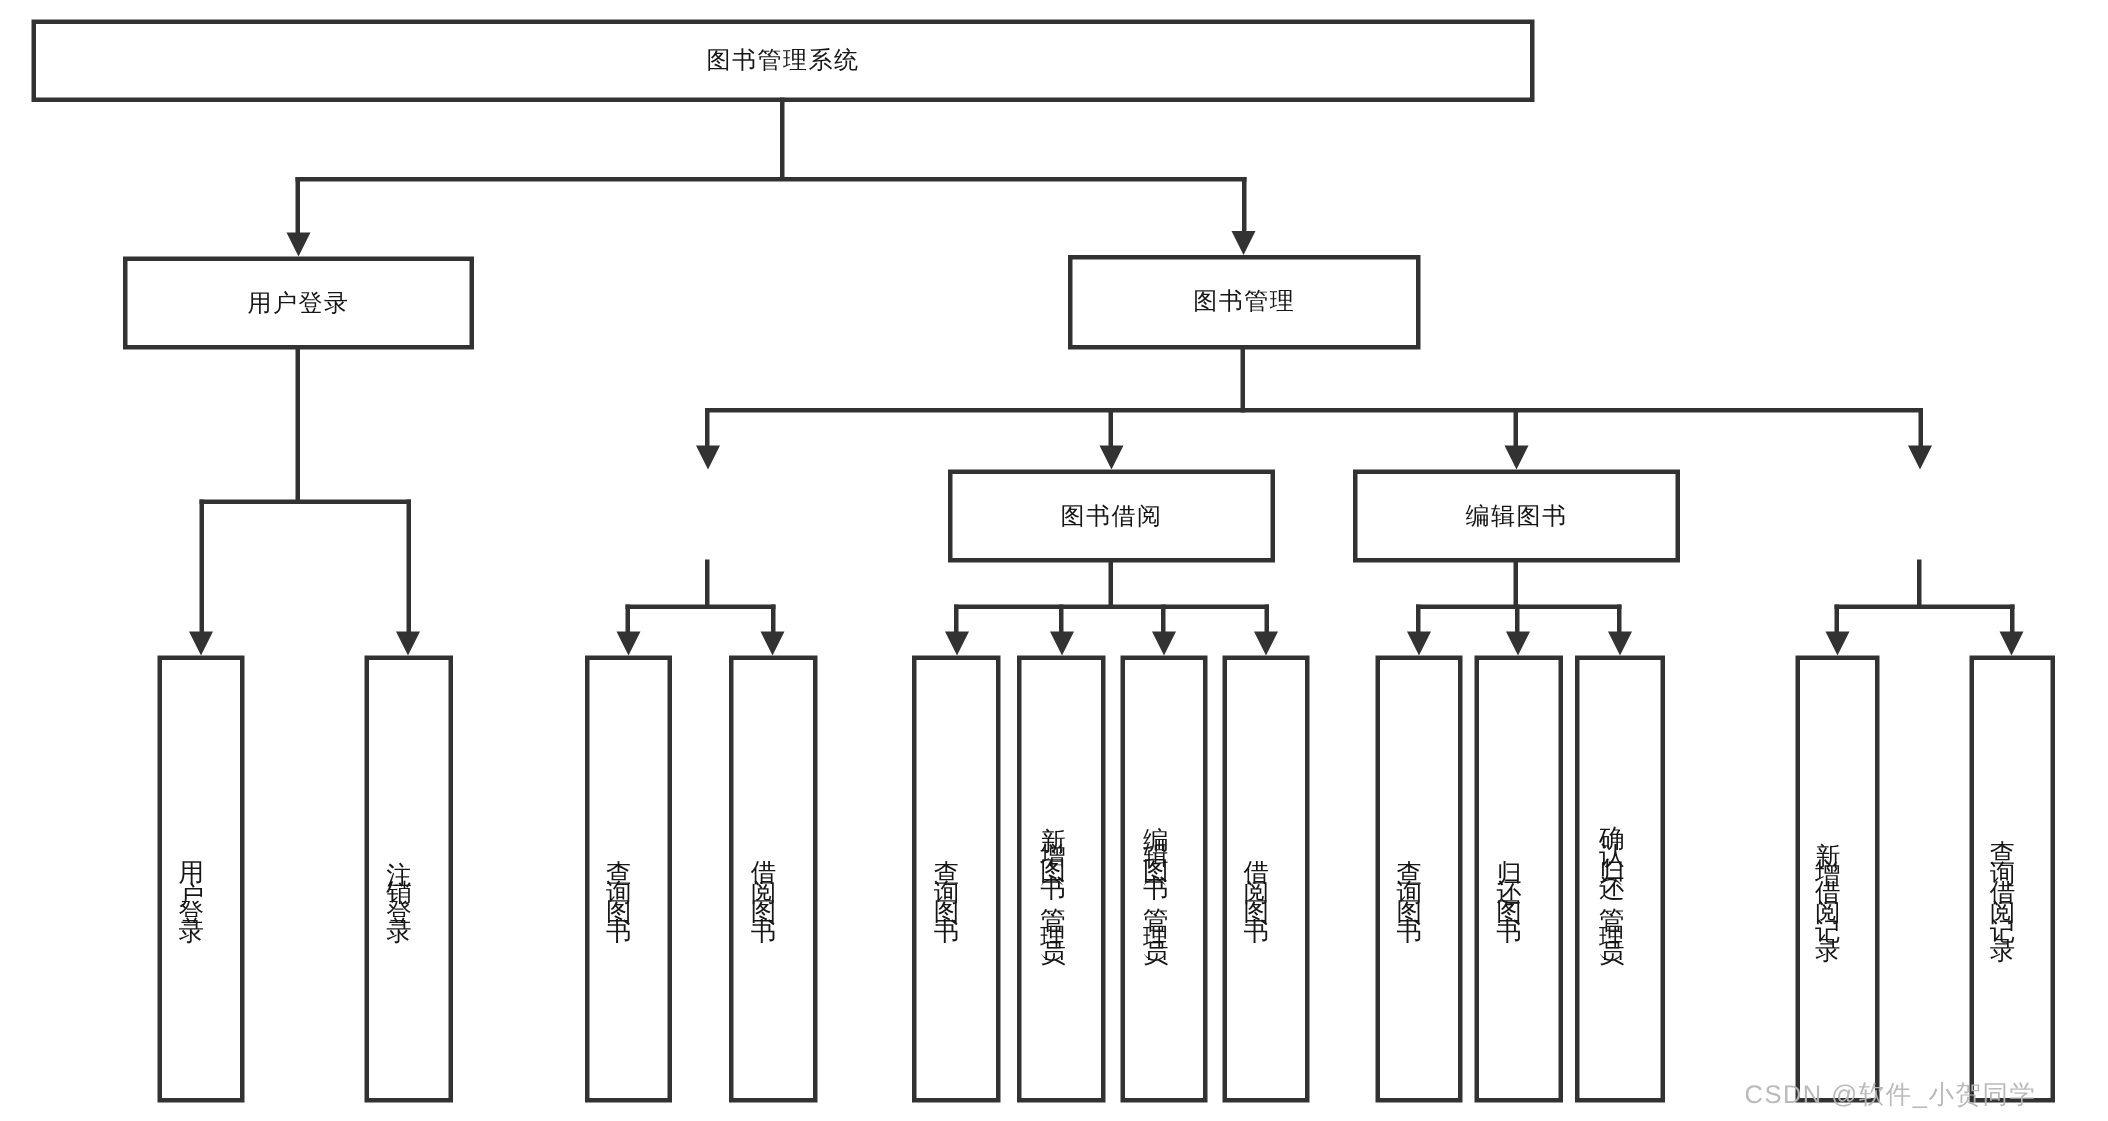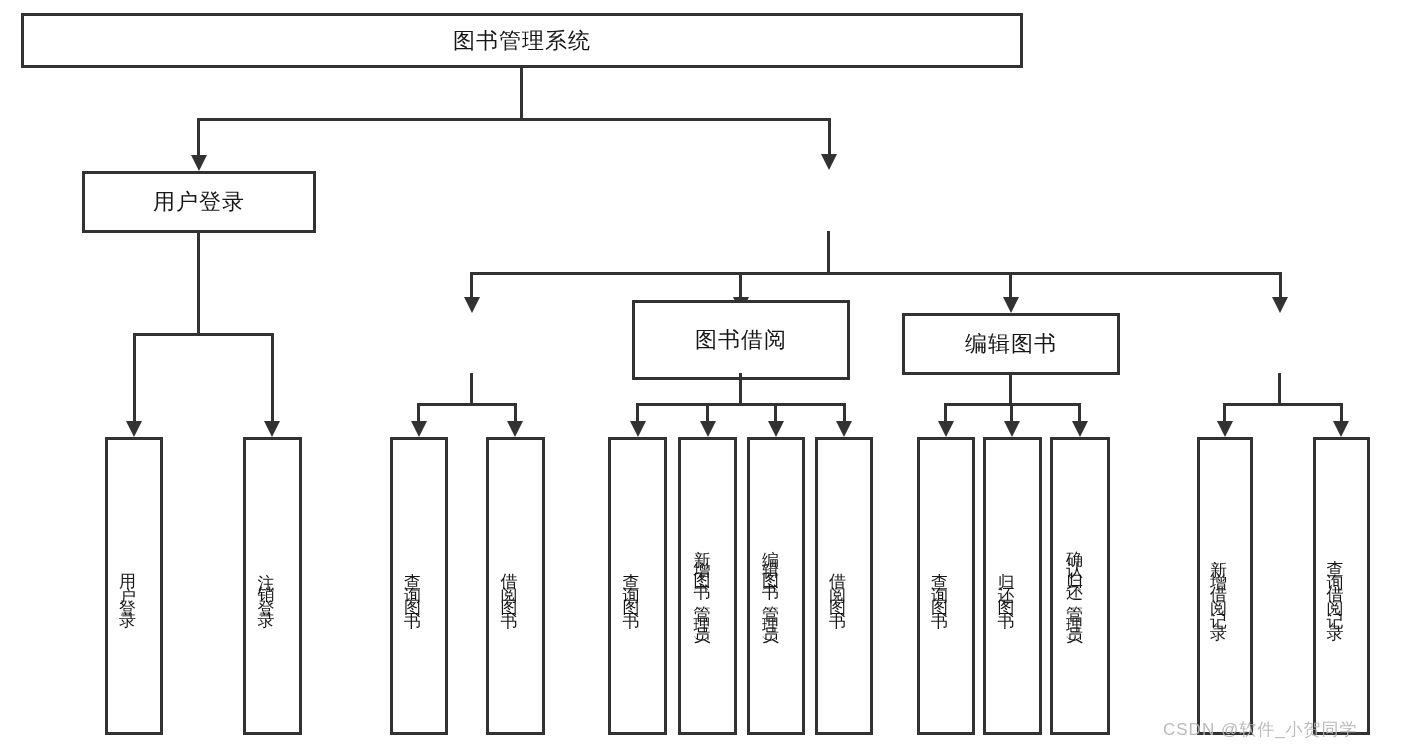--- a/index.html
+++ b/index.html
@@ -7,21 +7,21 @@
     position:relative; width:1405px; height:747px; background:#ffffff;
     font-family:"Liberation Sans","DejaVu Sans",sans-serif;
     overflow:hidden;
   }
   .box {
     position:absolute; box-sizing:border-box;
     background:#ffffff; border:3px solid #323232;
     display:flex; align-items:center; justify-content:center;
     color:#161616;
   }
-  .hlabel { font-size:22px; letter-spacing:1px; white-space:nowrap; }
+  .hlabel { font-size:16px; letter-spacing:1px; white-space:nowrap; }
   .vlabel {
     writing-mode:vertical-rl; text-orientation:mixed;
     font-size:17px; letter-spacing:13px; line-height:1;
     padding-block-start:13px; white-space:nowrap;
   }
   .vlabel.tight { letter-spacing:11px; padding-block-start:11px; }
   .vl { position:absolute; width:3px; background:#323232; }
   .hl { position:absolute; height:3px; background:#323232; }
   .ar {
     position:absolute; width:0; height:0;
@@ -46,40 +46,43 @@
   <div class="vl" style="left:520px; top:65px; height:55px;"></div>
   <div class="hl" style="left:197px; top:118px; width:634px;"></div>
   <div class="vl" style="left:197px; top:118px; height:40px;"></div>
   <div class="ar" style="left:191px; top:155px;"></div>
   <div class="vl" style="left:828px; top:118px; height:39px;"></div>
   <div class="ar" style="left:821px; top:154px;"></div>
 
   <div class="box" style="left:82px; top:171px; width:234px; height:62px;">
     <span class="hlabel">用户登录</span>
   </div>
+  <div class="box" style="left:712px; top:170px; width:235px; height:63px;">
+    <span class="hlabel">图书管理</span>
+  </div>
 
   <div class="vl" style="left:197px; top:231px; height:104px;"></div>
   <div class="hl" style="left:133px; top:333px; width:141px;"></div>
   <div class="vl" style="left:133px; top:333px; height:89px;"></div>
   <div class="ar" style="left:126px; top:421px;"></div>
   <div class="vl" style="left:271px; top:333px; height:89px;"></div>
   <div class="ar" style="left:264px; top:421px;"></div>
 
   <div class="vl" style="left:827px; top:231px; height:44px;"></div>
   <div class="hl" style="left:470px; top:272px; width:812px;"></div>
   <div class="vl" style="left:470px; top:272px; height:26px;"></div>
   <div class="ar" style="left:464px; top:297px;"></div>
   <div class="vl" style="left:739px; top:272px; height:26px;"></div>
   <div class="ar" style="left:733px; top:297px;"></div>
   <div class="vl" style="left:1009px; top:272px; height:26px;"></div>
   <div class="ar" style="left:1003px; top:297px;"></div>
   <div class="vl" style="left:1279px; top:272px; height:26px;"></div>
   <div class="ar" style="left:1272px; top:297px;"></div>
 
-  <div class="box" style="left:632px; top:300px; width:218px; height:80px;text-align:right;">
+  <div class="box" style="left:632px; top:313px; width:218px; height:62px;text-align:right;">
     <span class="hlabel">图书借阅</span>
   </div>
   <div class="box" style="left:902px; top:313px; width:218px; height:62px;">
     <span class="hlabel">编辑图书</span>
   </div>
 
   <div class="vl" style="left:470px; top:373px; height:32px;"></div>
   <div class="hl" style="left:417px; top:403px; width:100px;"></div>
   <div class="vl" style="left:417px; top:403px; height:19px;"></div>
   <div class="ar" style="left:411px; top:421px;"></div>

